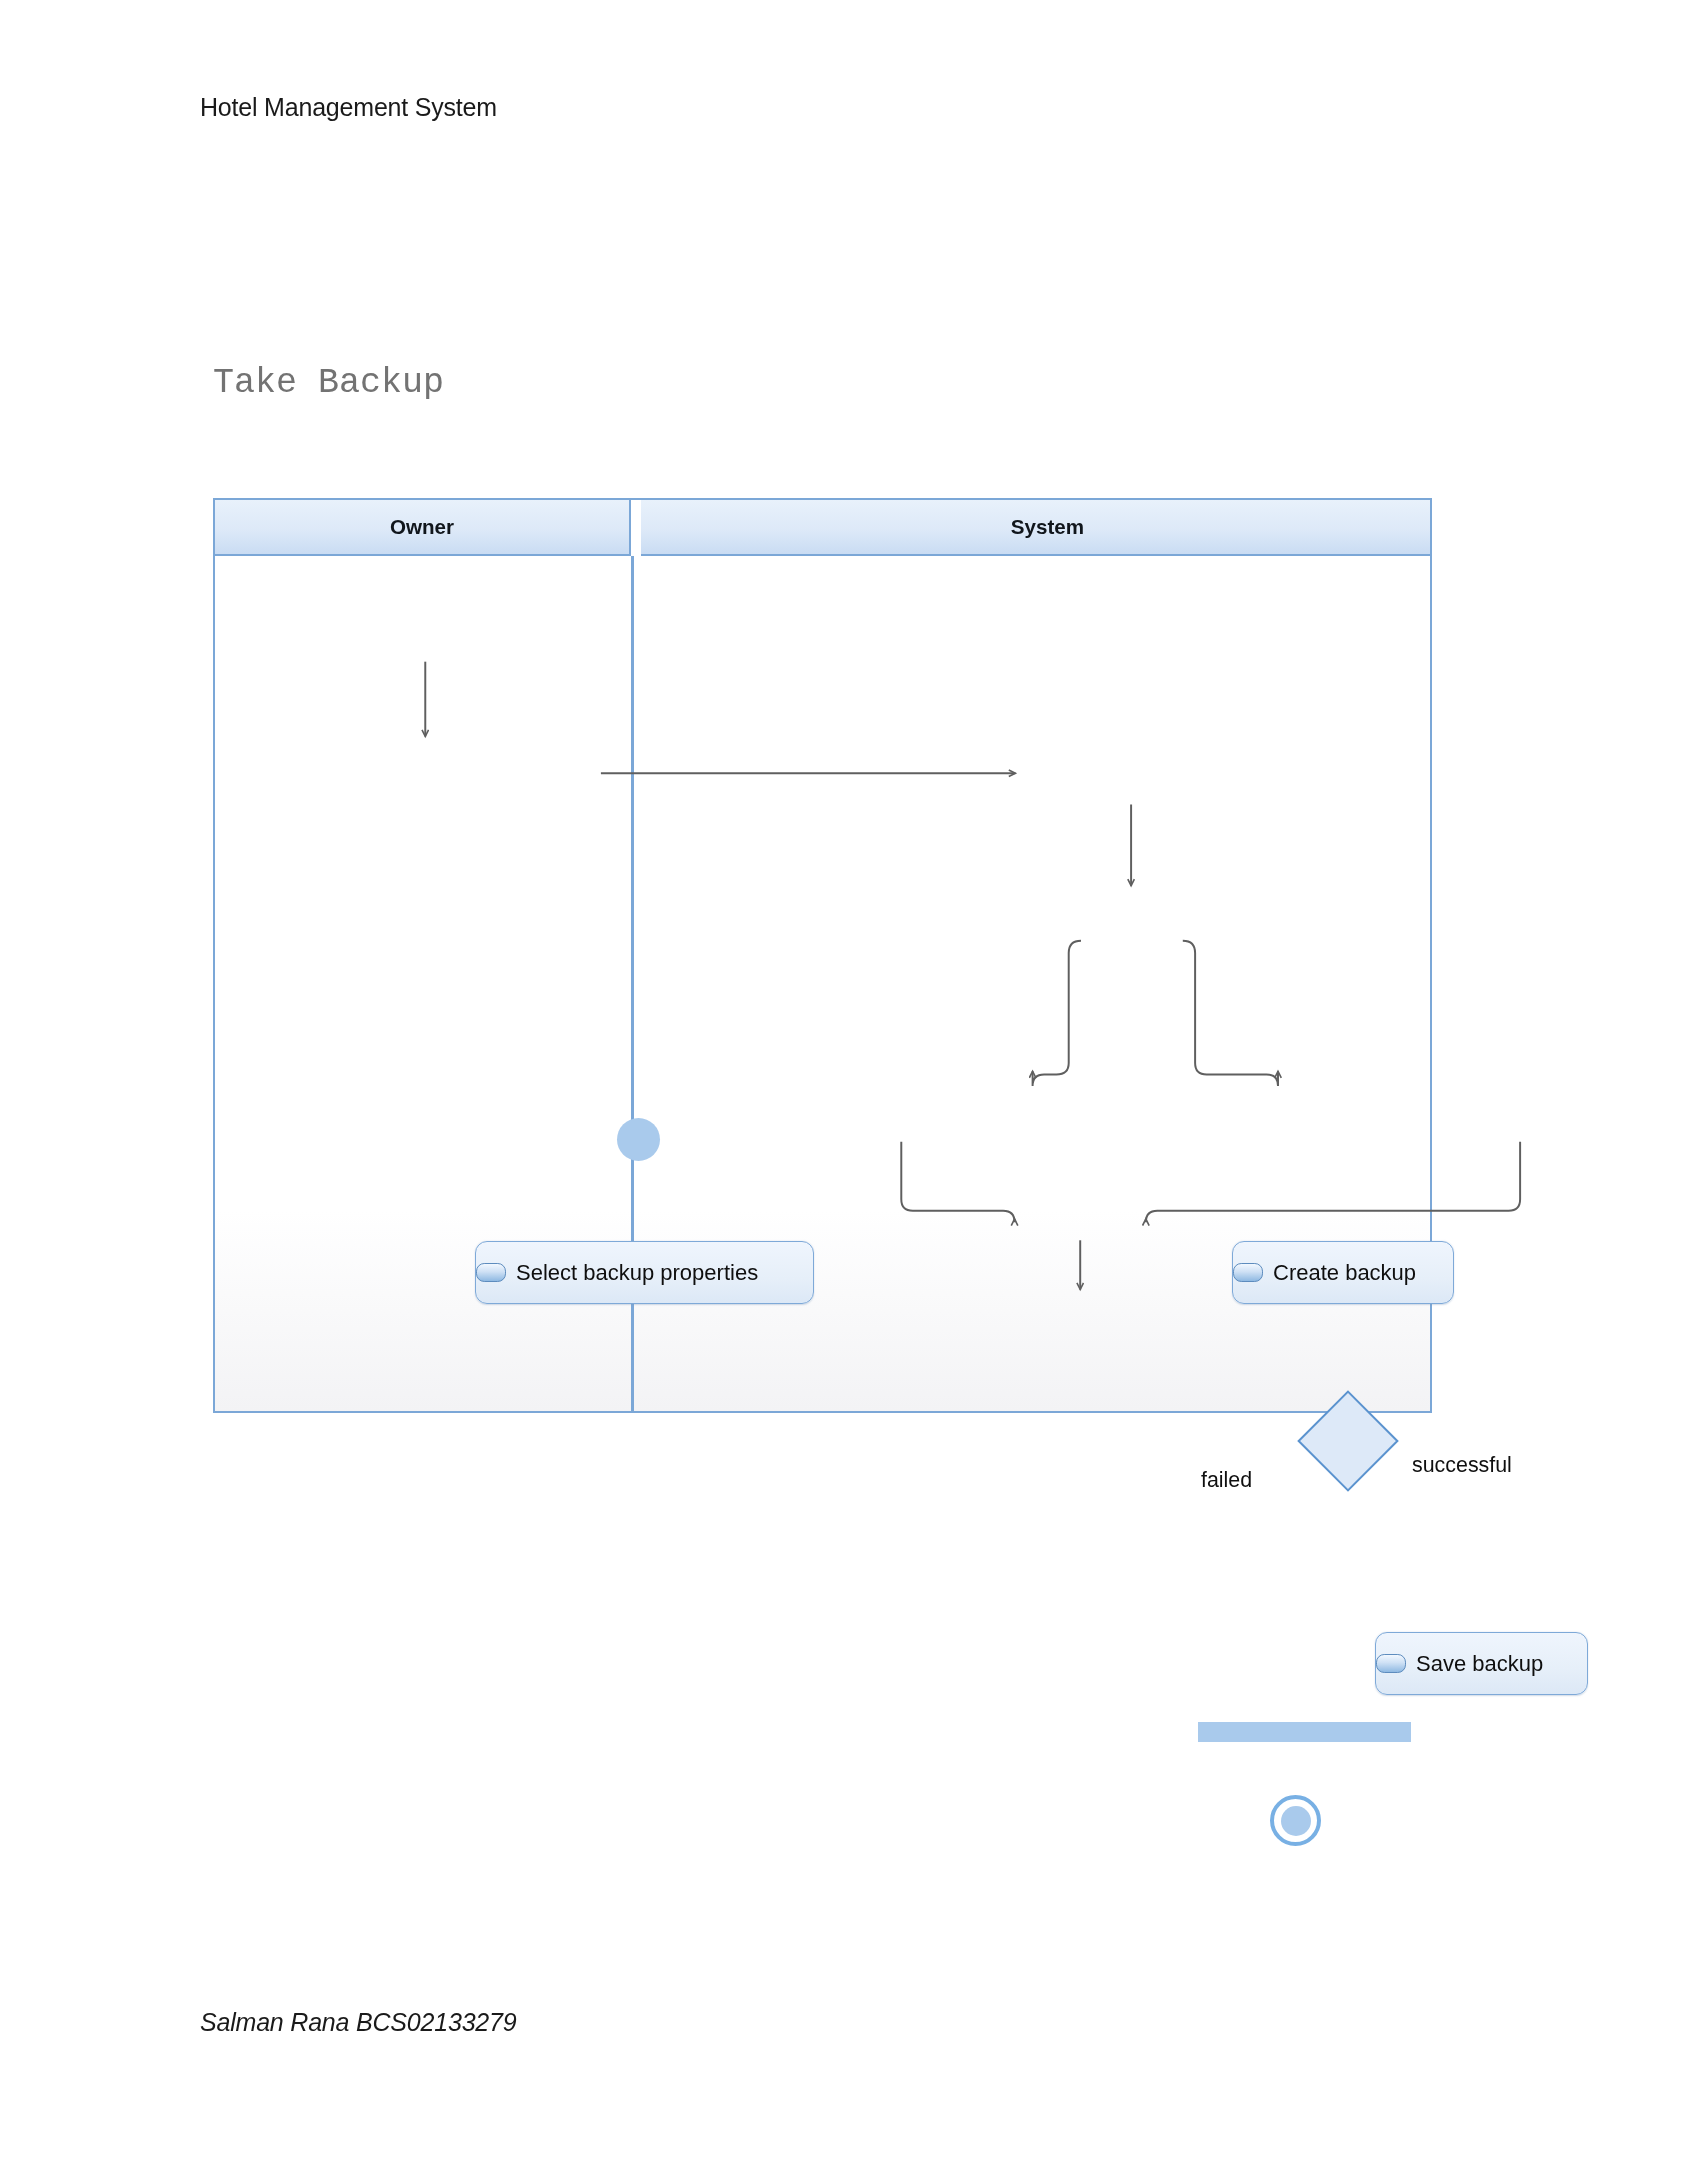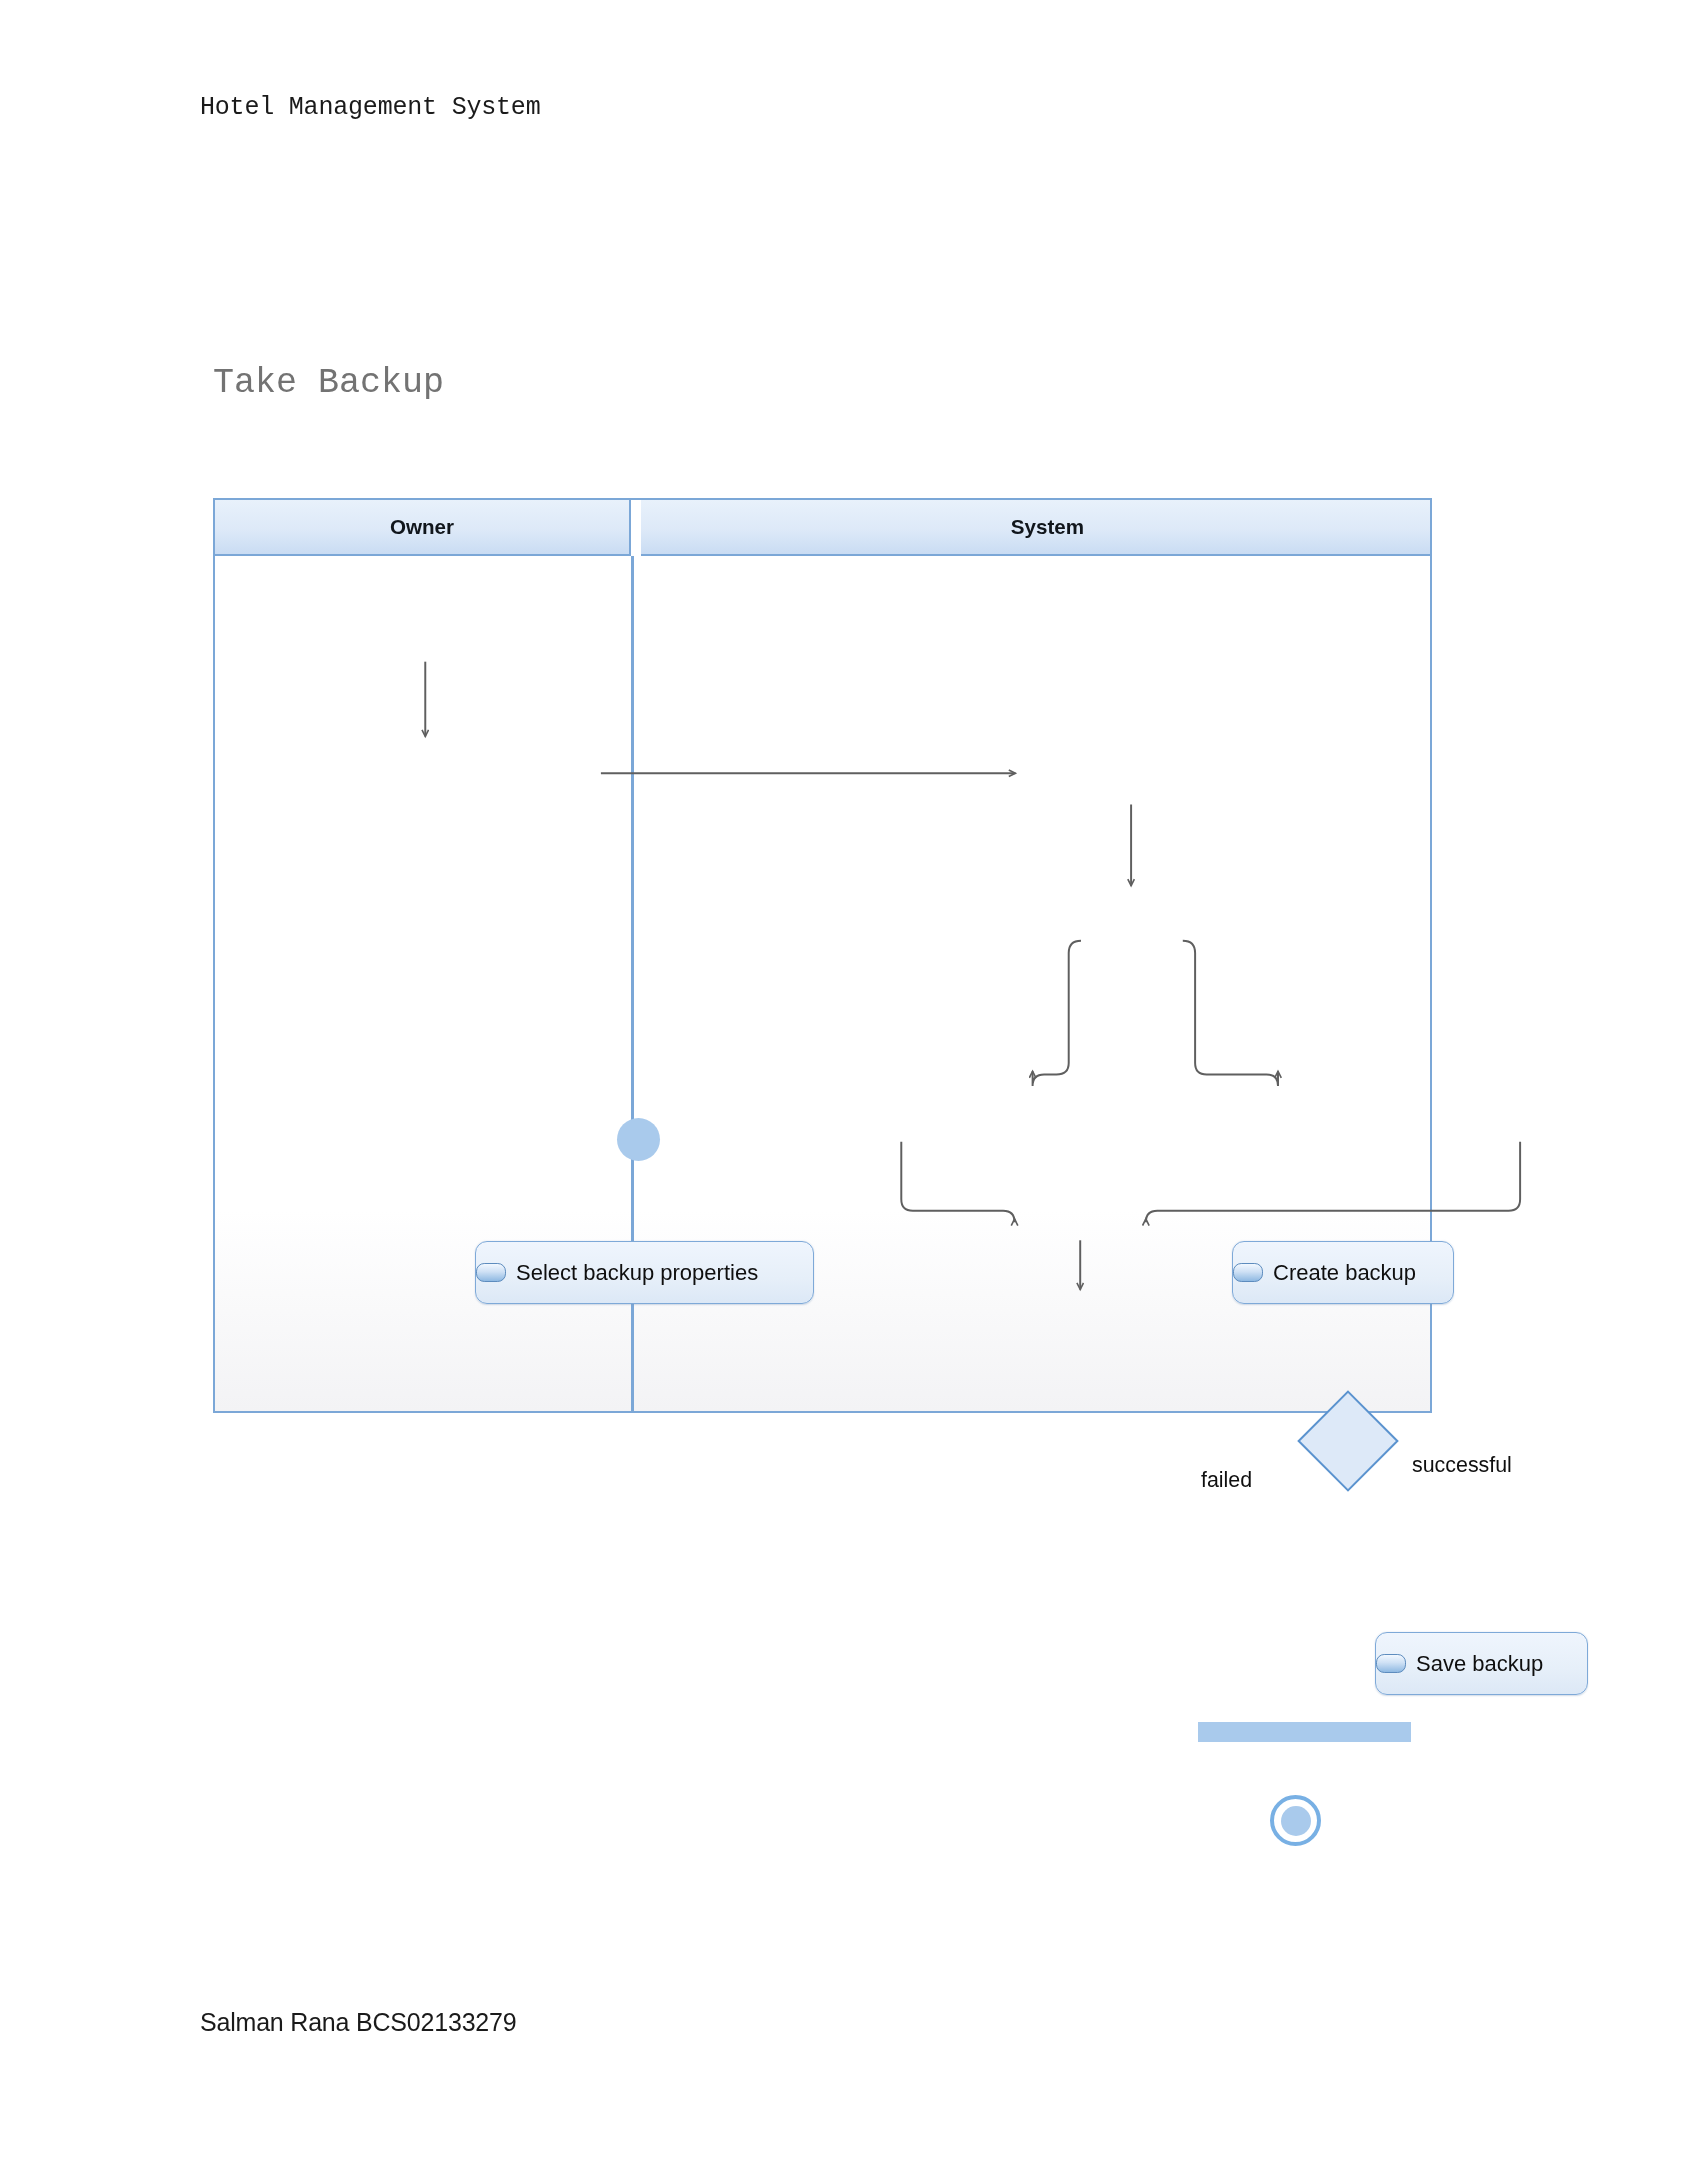--- a/index.html
+++ b/index.html
@@ -14,35 +14,36 @@
     position: relative;
     font-family: "Liberation Sans", sans-serif;
     overflow: hidden;
   }
 
   
   .doc-header {
     position: absolute;
     left: 200px;
     top: 93px;
-    font-family: Liberation Mono, monospace;
+    font-family: Liberation Sans, sans-serif;
     font-size: 25px;
     color: #1a1a1a;
     letter-spacing: -0.2px;
     white-space: nowrap;
   }
   .doc-footer {
     position: absolute;
     left: 200px;
     top: 2008px;
     font-family: "Liberation Sans", sans-serif;
     font-size: 25px;
     color: #1a1a1a;
     letter-spacing: -0.2px;
     white-space: nowrap;
+    font-style: italic;
   }
   .diagram-caption {
     position: absolute;
     left: 213px;
     top: 363px;
     font-family: Liberation Mono, monospace;
     font-size: 35px;
     color: #737373;
     white-space: nowrap;
   }

